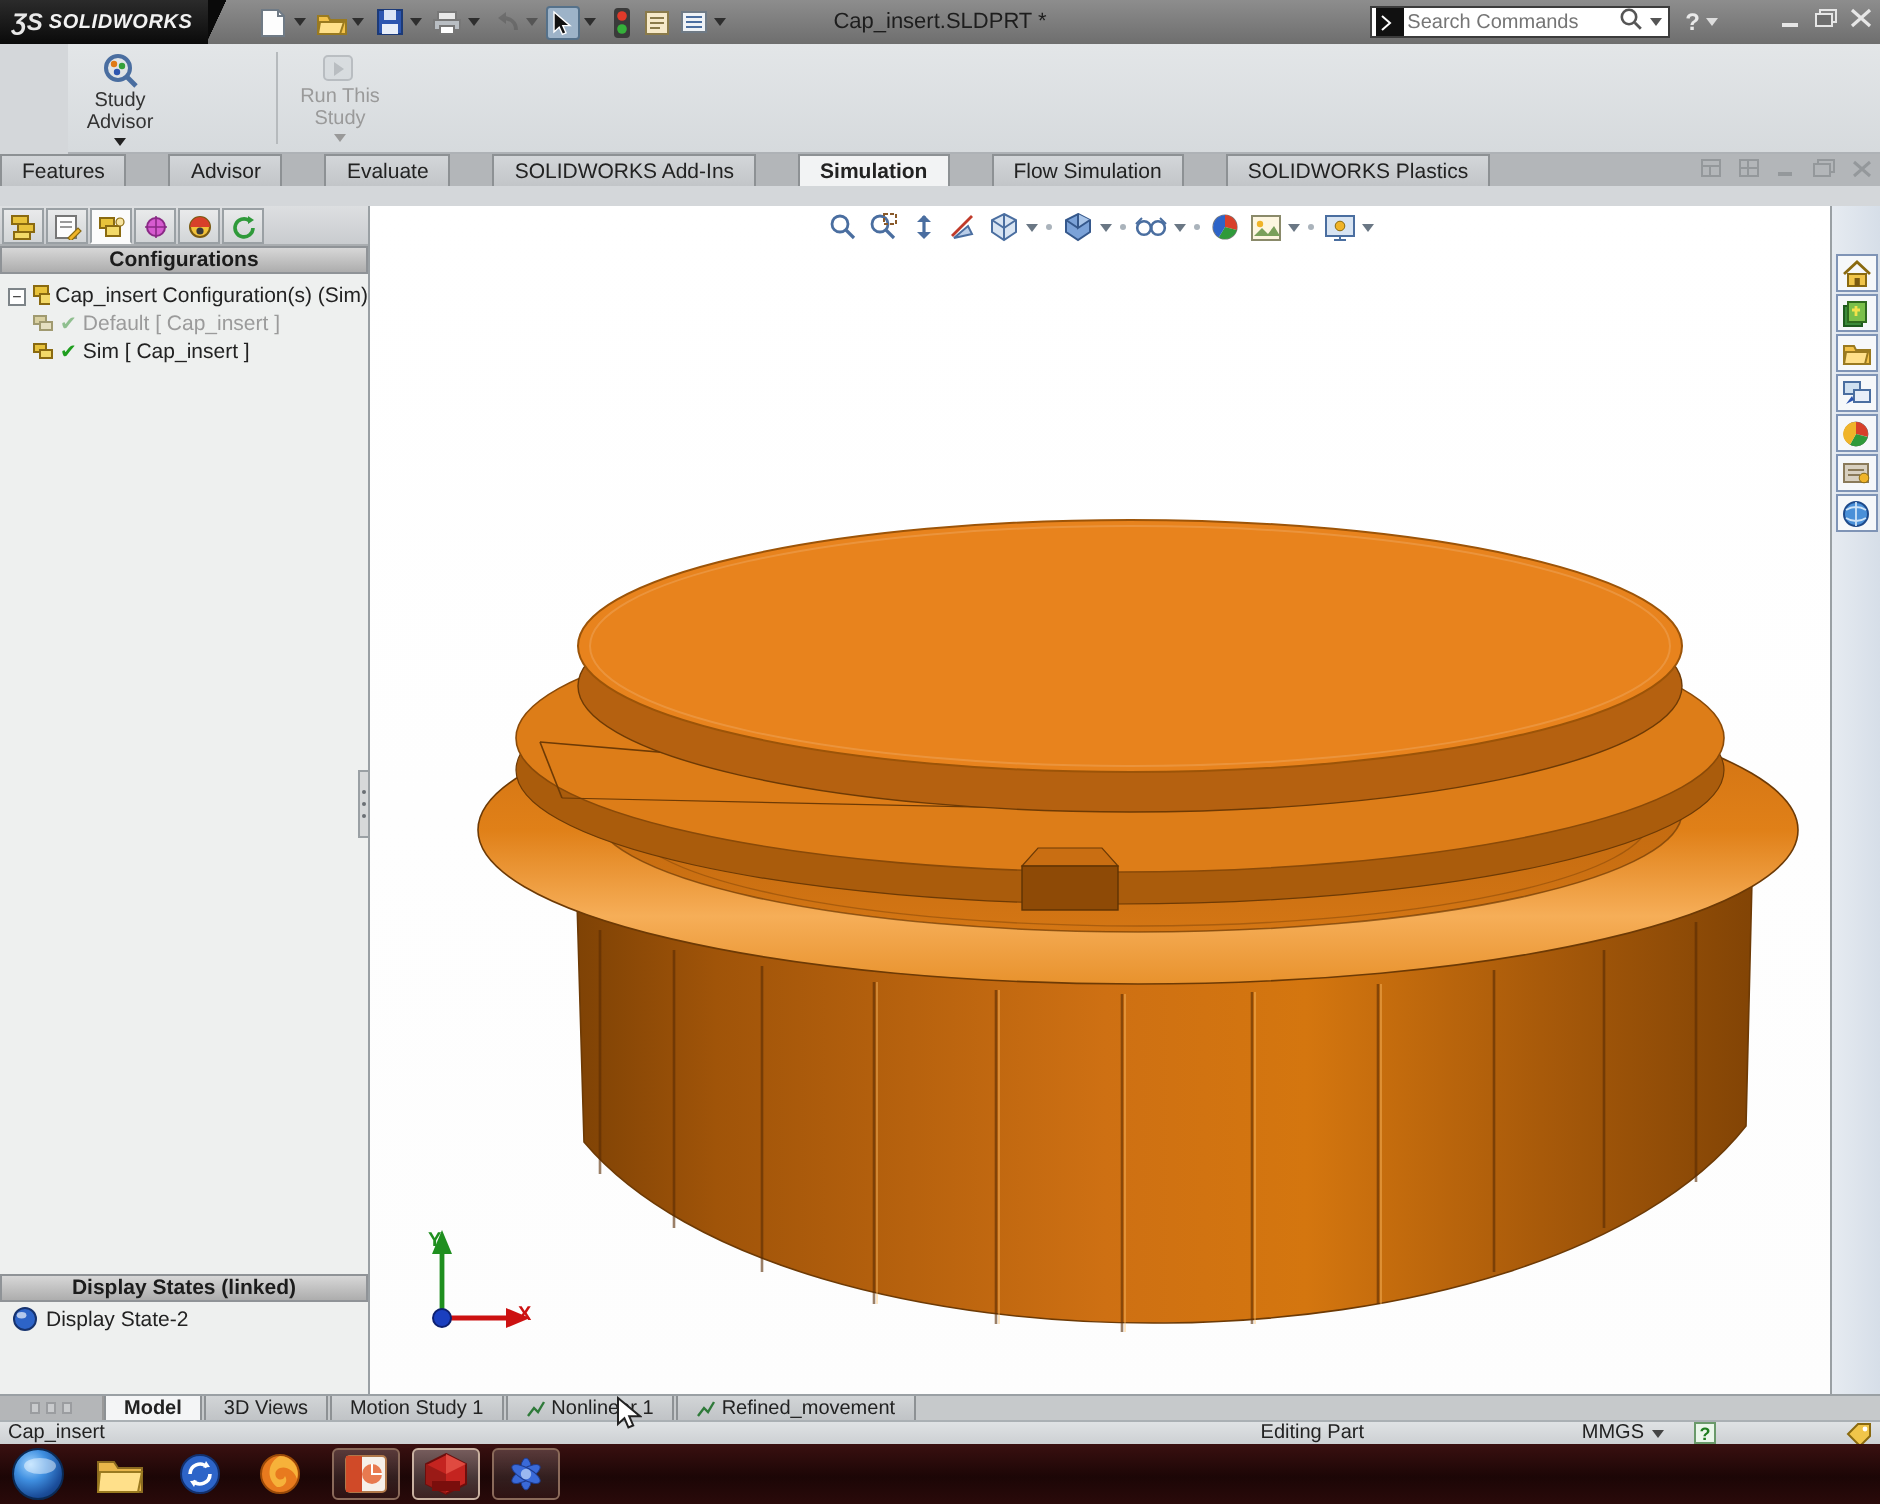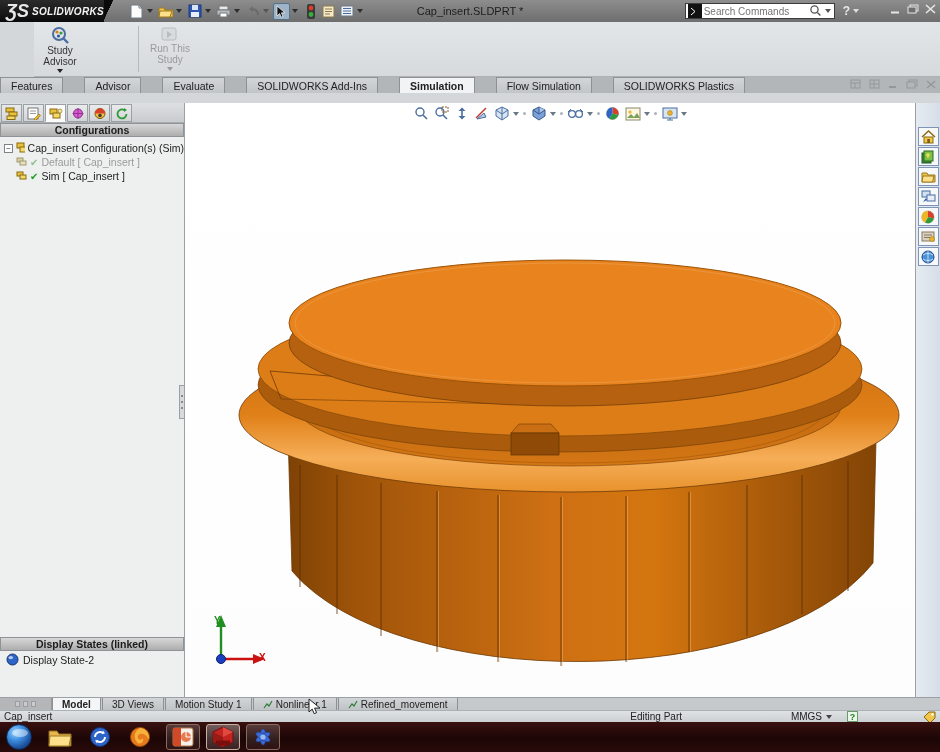--- a/index.html
+++ b/index.html
@@ -6,21 +6,21 @@
   html,body { width:940px; height:752px; overflow:hidden; }
   body { font-family:"Liberation Sans","DejaVu Sans",sans-serif; font-size:11px; color:#222;
          -webkit-font-smoothing:antialiased; }
   .app { position:relative; width:940px; height:752px; background:#d4d7da; }
 
   
   .titlebar { position:absolute; top:0; left:0; width:940px; height:22px;
     background:linear-gradient(#8d8d8d,#6e6e6e); display:flex; align-items:center; }
   .logo { width:104px; height:22px; background:linear-gradient(#2b2b2b,#0a0a0a);
     display:flex; align-items:center; padding-left:6px; gap:3px; flex:none; }
-  .logo .glyph { color:#e8e8e8; font-weight:bold; font-style:italic; font-size:18px; }
+  .logo .glyph { color:#e8e8e8; font-weight:bold; font-style:italic; font-size:12px; }
   .logo .brand { color:#f2f2f2; font-weight:bold; font-style:italic; font-size:10px; letter-spacing:.3px; }
   .logo-tail { width:10px; height:22px; background:linear-gradient(115deg,#0a0a0a 45%,transparent 46%); flex:none; }
   .qat { display:flex; align-items:center; gap:1px; margin-left:14px; }
   .qbtn { width:17px; height:17px; display:flex; align-items:center; justify-content:center; border-radius:2px; }
   .qbtn.pressed { background:#9db3c8; border:1px solid #5f7florida; border:1px solid #55718a; }
   .qcaret { width:0; height:0; border-left:3px solid transparent; border-right:3px solid transparent;
     border-top:4px solid #2e2e2e; margin:0 3px 0 1px; }
   .qcaret.dim { border-top-color:#555; }
   .win-title { position:absolute; left:50%; transform:translateX(-50%); color:#1d1d1d; font-size:11px; white-space:nowrap; }
   .search-wrap { position:absolute; right:78px; top:3px; display:flex; align-items:center;padding-left:34px; }

